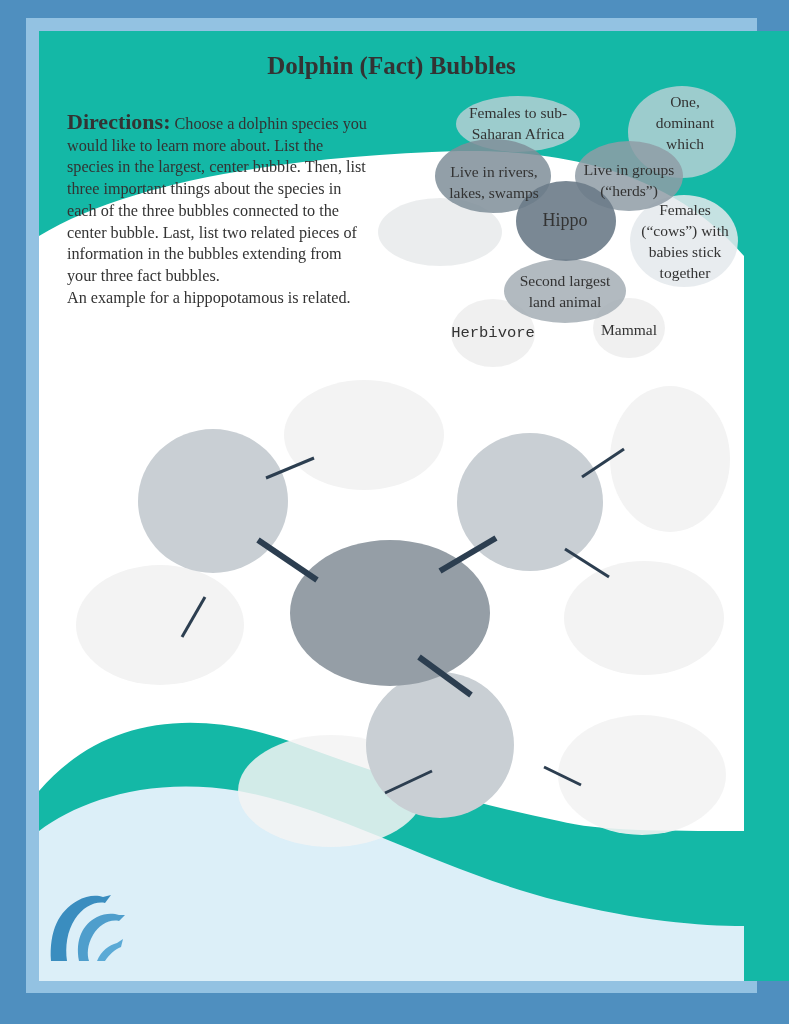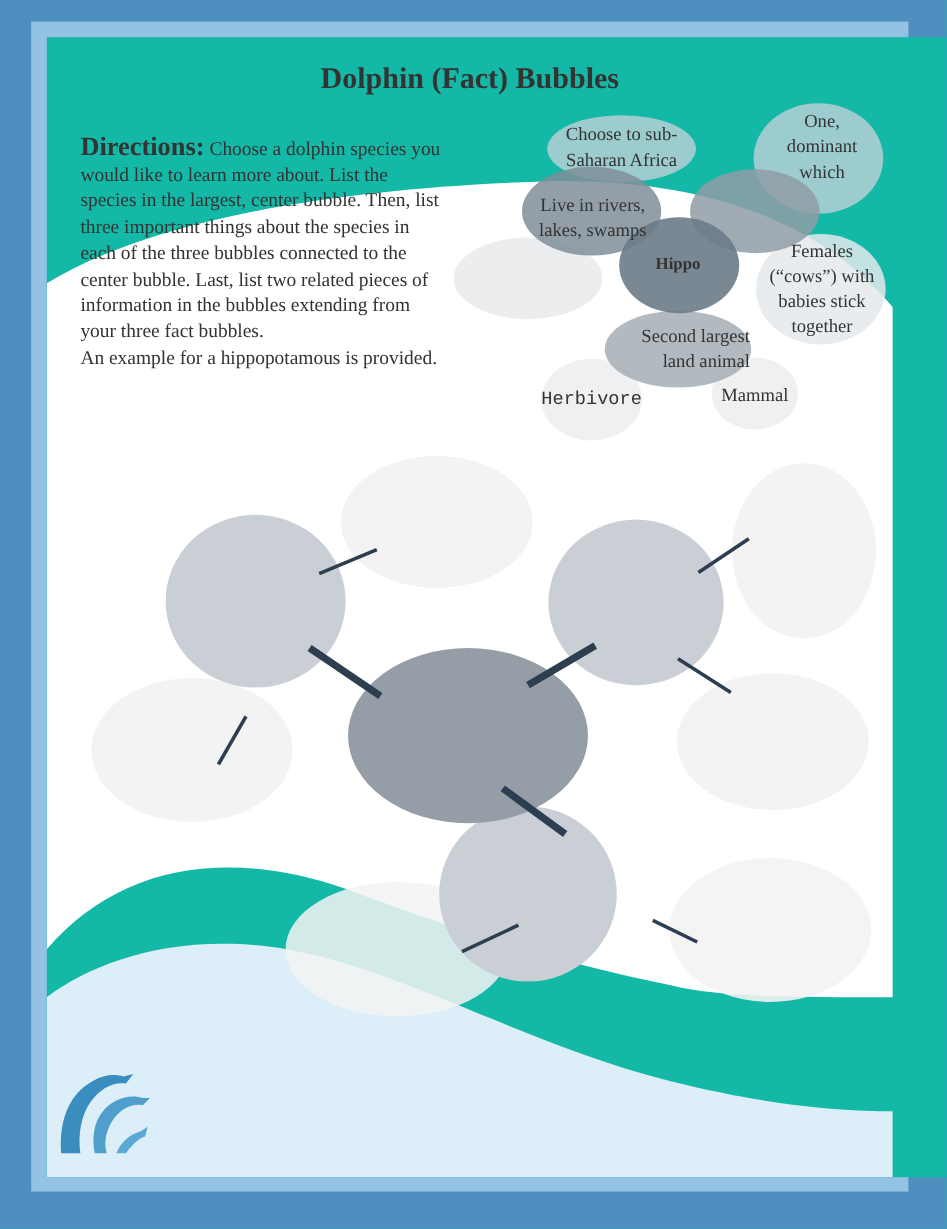--- a/index.html
+++ b/index.html
@@ -24,21 +24,21 @@
   }
   .directions {
     position: absolute; left: 28px; top: 80px; width: 300px;
     font-size: 16.2px; line-height: 21.7px; color: #333333;
   }
   .directions b { font-size: 22px; }
   .ex-label {
     position: absolute; text-align: center; font-size: 15.5px; line-height: 21px;
     color: #333333;
   }
-  .ex-center { font-weight: bold; font-size: 14px; }
+  .ex-center { font-weight: normal; font-size: 18px; }
   .tip {
     position: absolute; left: 238px; top: 874px; width: 430px; text-align: center;
     font-size: 16.2px; line-height: 21.7px; color: #333333;
   }
   .logo { position: absolute; left: 6px; top: 864px; width: 220px; height: 80px; }
   .logo-word {
     position: absolute; left: 78px; top: -4px; font-family: "DejaVu Sans", sans-serif;
     font-weight: bold; font-size: 47px; letter-spacing: -3px; color: #2C3E50;
     transform: scaleX(0.82); transform-origin: left top;
   }
@@ -105,29 +105,30 @@
       <path d="M12,930 C10,900 20,880 38,870 C48,864 58,864 64,866 L72,864 L66,872 C56,870 44,876 36,888 C28,900 26,916 28,930 Z" fill="#3A8DBF"></path>
       <path d="M40,930 C36,908 44,893 58,886 C66,882 74,882 80,884 L86,884 L80,890 C70,888 60,894 54,904 C48,914 48,924 50,930 Z" fill="#4F9ECC"></path>
       <path d="M58,930 C62,920 70,914 78,912 L84,908 L82,916 C76,918 70,924 66,930 Z" fill="#5BAAD6"></path>
     </g>
   </svg>
 
   <div class="title">Dolphin (Fact) Bubbles</div>
 
   <div class="directions">
     <b>Directions:</b><span> Choose a dolphin species you would like to learn more about. List the species in the largest, center bubble. Then, list three important things about the species in each of the three bubbles connected to the center bubble. Last, list two related pieces of information in the bubbles extending from your three fact bubbles.</span><br>
-    <span>An example for a hippopotamous is provided.</span>
+    <span>An example for a hippopotamous is related.</span>
   </div>
 
-  <div class="ex-label" style="left:418px; top:71px; width:122px;">Choose to sub-Saharan Africa</div>
+  <div class="ex-label" style="left:418px; top:71px; width:122px;">Females to sub-Saharan Africa</div>
   <div class="ex-label" style="left:600px; top:60px; width:92px;">One, dominant which</div>
   <div class="ex-label" style="left:400px; top:130px; width:110px;">Live in rivers, lakes, swamps</div>
+  <div class="ex-label" style="left:532px; top:128px; width:116px;">Live in groups (“herds”)</div>
   <div class="ex-label ex-center" style="left:486px; top:179px; width:80px;">Hippo</div>
   <div class="ex-label" style="left:598px; top:168px; width:96px;">Females (“cows”) with babies stick together</div>
-  <div class="ex-label" style="left:466px; top:239px; width:120px;text-align:right;">Second largest land animal</div>
+  <div class="ex-label" style="left:466px; top:239px; width:120px;">Second largest land animal</div>
   <div class="ex-label" style="left:410px; top:292px; width:88px;font-family:Liberation Mono, monospace;">Herbivore</div>
   <div class="ex-label" style="left:552px; top:288px; width:76px;">Mammal</div>
 
   <div style="position:absolute; left:271px; top:529px; width:160px; height:106px;"></div>
   <div style="position:absolute; left:115px; top:420px; width:118px; height:100px;"></div>
   <div style="position:absolute; left:433px; top:421px; width:116px; height:100px;"></div>
   <div style="position:absolute; left:343px; top:664px; width:116px; height:100px;"></div>
   <div style="position:absolute; left:260px; top:364px; width:130px; height:80px;"></div>
   <div style="position:absolute; left:55px; top:552px; width:132px; height:84px;"></div>
   <div style="position:absolute; left:585px; top:370px; width:92px; height:116px;"></div>

